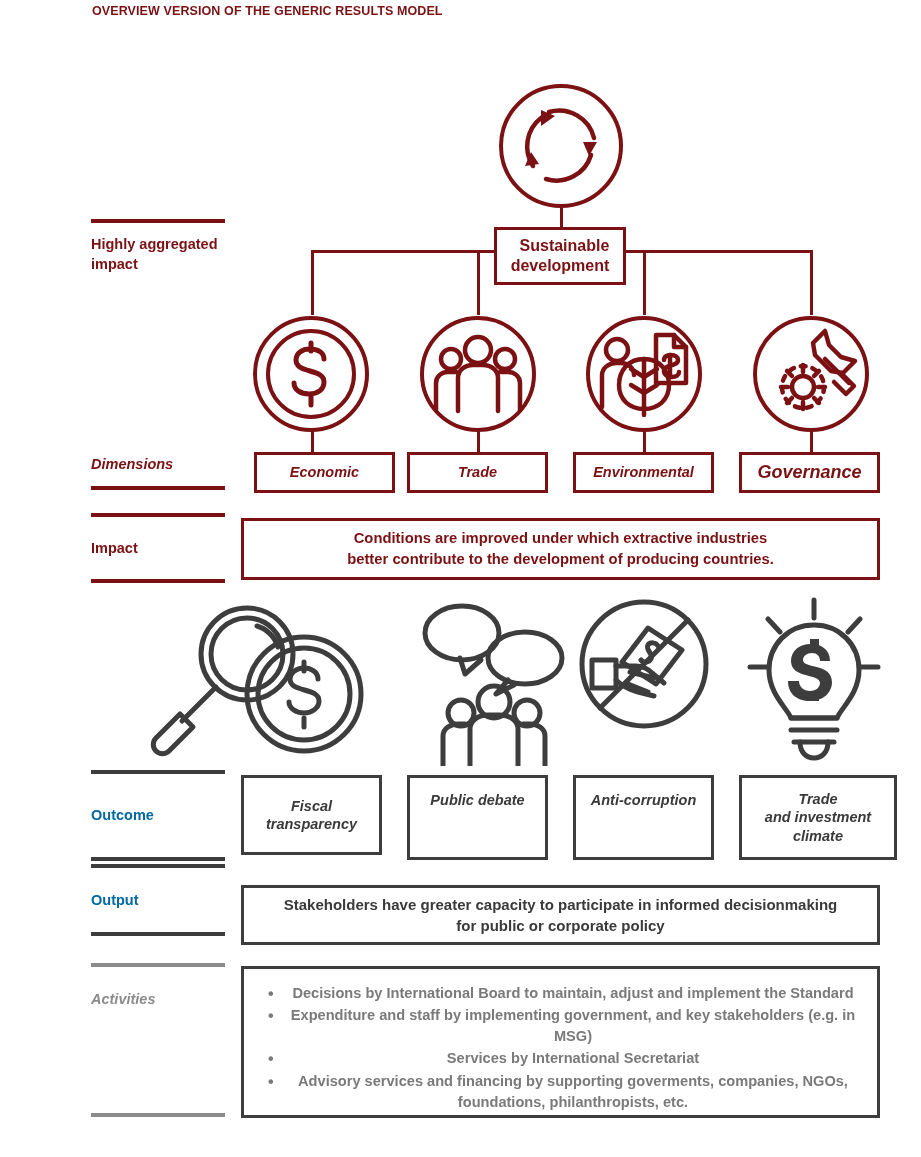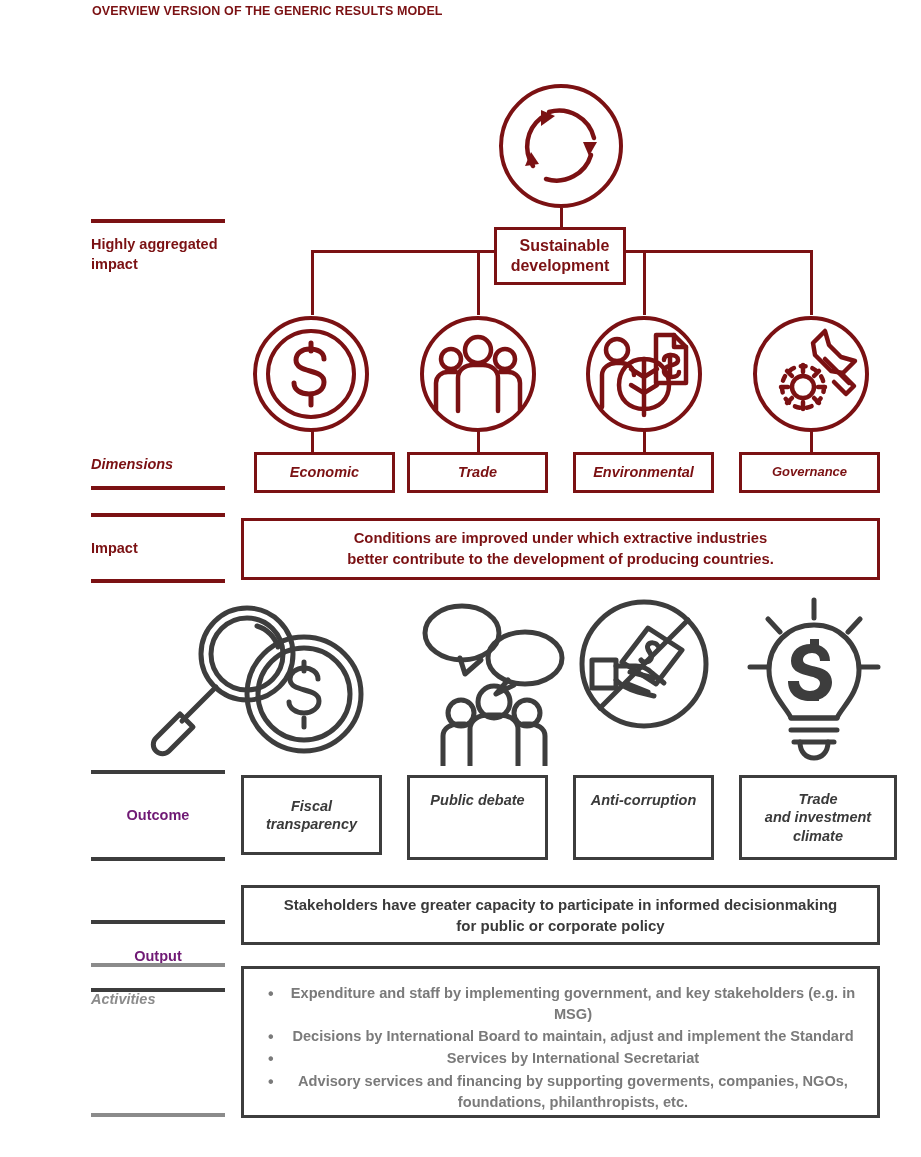--- a/index.html
+++ b/index.html
@@ -21,21 +21,21 @@
   
   .rail { position: absolute; left: 91px; width: 134px; }
   .rail .rule { height: 4px; width: 134px; }
   .rail .rule.red { background: #7B1113; }
   .rail .rule.gray { background: #3d3d3d; }
   .rail .rule.lightgray { background: #8b8b8b; }
   .rail .txt {
     font-size: 14.5px; font-weight: bold; line-height: 1.35;
   }
   .rail .txt.red { color: #7B1113; }
-  .rail .txt.gray { color: #701a75; text-align: center; }
+  .rail .txt.gray { color: #0369a1; }
   .rail .txt.lightgray { color: #8b8b8b; }
   .rail .txt.ital { font-style: italic; }
 
   
   .box {
     position: absolute; background: #fff;
     display: flex; align-items: center; justify-content: center;
     text-align: center;
   }
   .box.red { border: 3px solid #7B1113; color: #7B1113; }
@@ -175,21 +175,21 @@
   <div class="box red" style="left:241px; top:452px; width:141px; height:41px;margin-left:13px;">
     <div class="label ital" style="font-size:14.5px;">Economic</div>
   </div>
   <div class="box red" style="left:407px; top:452px; width:141px; height:41px;">
     <div class="label ital" style="font-size:14.5px;">Trade</div>
   </div>
   <div class="box red" style="left:573px; top:452px; width:141px; height:41px;">
     <div class="label ital" style="font-size:14.5px;">Environmental</div>
   </div>
   <div class="box red" style="left:739px; top:452px; width:141px; height:41px;">
-    <div class="label ital" style="font-size:13px;">Governance</div>
+    <div class="label ital" style="font-size:18px;">Governance</div>
   </div>
 
   <div class="rail" style="top:513px;">
     <div class="rule red"></div>
     <div class="txt red" style="margin:22px 0 20px;">Impact</div>
     <div class="rule red"></div>
   </div>
 
   <div class="box red" style="left:241px; top:518px; width:639px; height:62px;">
     <div class="label" style="font-size:14.8px; line-height:1.42;">
@@ -277,21 +277,21 @@
     <div class="label ital" style="font-size:14.5px;">Anti-corruption</div>
   </div>
   <div class="box gray" style="left:739px; top:775px; width:158px; height:85px;">
     <div class="label ital" style="font-size:14.5px;">
       <span>Trade</span><br>
       <span>and investment</span><br>
       <span>climate</span>
     </div>
   </div>
 
-  <div class="rail" style="top:920px;">
+  <div class="rail" style="top:864px;">
     <div class="rule gray"></div>
     <div class="txt gray" style="margin:23px 0 21px;">Output</div>
     <div class="rule gray"></div>
   </div>
 
   <div class="box gray" style="left:241px; top:885px; width:639px; height:60px;">
     <div class="label" style="font-size:15px; line-height:1.42;">
       <span>Stakeholders have greater capacity to participate in informed decisionmaking</span><br>
       <span>for public or corporate policy</span>
     </div>
@@ -301,21 +301,21 @@
     <div class="rule lightgray"></div>
     <div class="txt lightgray" style="margin:23px 0 0;">Activities</div>
   </div>
   <div class="rail" style="top:1113px;">
     <div class="rule lightgray"></div>
   </div>
 
   <div class="box gray" style="left:241px; top:966px; width:639px; height:152px; display:block;">
     <div class="acts" style="left:24px; top:14px; right:16px; position:absolute;">
       <ul id="activities-ul">
+          <li>Decisions by International Board to maintain, adjust and implement the Standard</li>
           <li>Expenditure and staff by implementing government, and key stakeholders (e.g. in MSG)</li>
-          <li>Decisions by International Board to maintain, adjust and implement the Standard</li>
           <li>Services by International Secretariat</li>
           <li>Advisory services and financing by supporting goverments, companies, NGOs, foundations, philanthropists, etc.</li>
         </ul>
     </div>
   </div>
 
 </div>
 
 </body></html>

